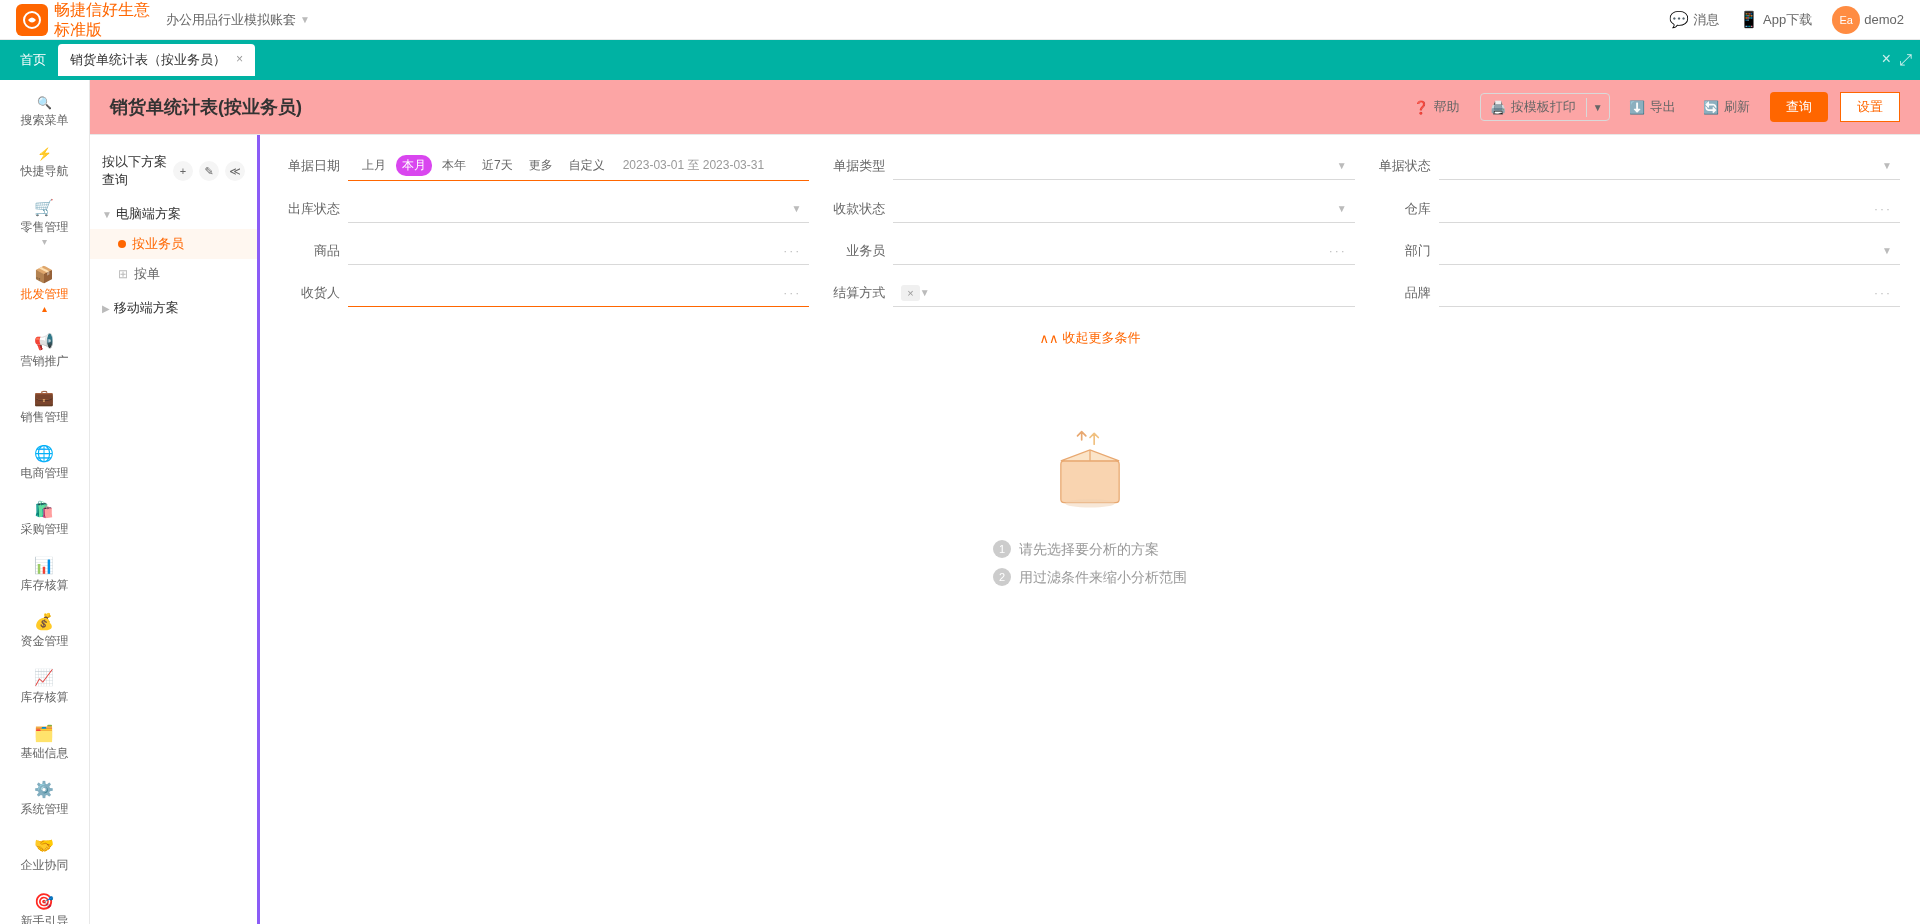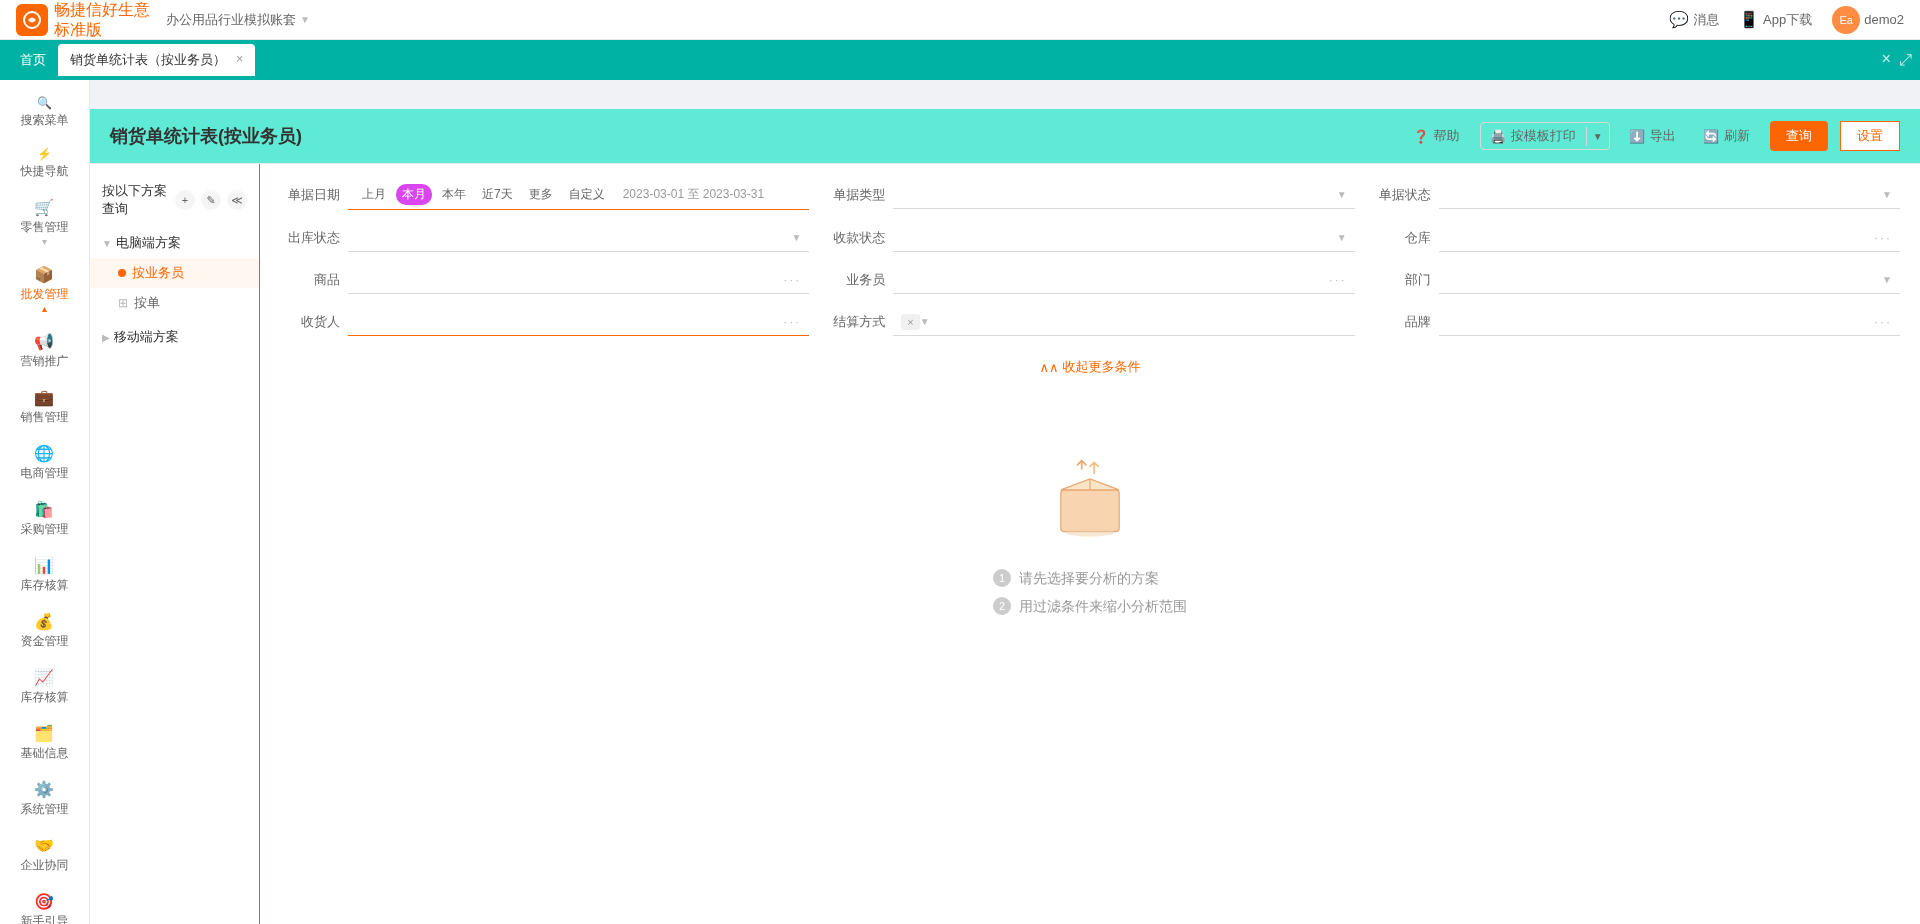--- a/index.html
+++ b/index.html
@@ -31,32 +31,32 @@
     
     .sidebar { width: 90px; background: #fff; border-right: 1px solid #e8e8e8; display: flex; flex-direction: column; align-items: center; padding-top: 8px; overflow-y: auto; }
     .sidebar-item { width: 80px; padding: 8px 4px; text-align: center; cursor: pointer; border-radius: 4px; margin-bottom: 2px; color: #666; font-size: 12px; }
     .sidebar-item.active { color: #ff6600; }
     .sidebar-item-label { margin-top: 2px; }
 
     
     .content { flex: 1; display: flex; flex-direction: column; overflow: hidden; }
 
     
-    .page-header { background: #5eead4; padding: 12px 20px; border-bottom: 1px solid #e8e8e8; display: flex; align-items: center; justify-content: space-between; margin-top: 29px; }
+    .page-header { background: #fca5a5; padding: 12px 20px; border-bottom: 1px solid #e8e8e8; display: flex; align-items: center; justify-content: space-between; }
     .page-title { font-size: 18px; font-weight: bold; color: #333; }
     .page-actions { display: flex; align-items: center; gap: 12px; }
     .page-action-btn { display: flex; align-items: center; gap: 4px; color: #666; font-size: 13px; cursor: pointer; padding: 4px 8px; border-radius: 4px; }
     .btn-primary { background: #ff6600; color: #fff; border: none; padding: 6px 16px; border-radius: 4px; cursor: pointer; font-size: 13px; }
     .btn-settings { background: #fff; color: #ff6600; border: 1px solid #ff6600; padding: 5px 16px; border-radius: 0; cursor: pointer; font-size: 13px; }
 
     
     .content-body { display: flex; flex: 1; overflow: hidden; }
 
     
-    .filter-nav { width: 170px; background: #fff; border-right: 1px solid #8b5cf6; padding: 12px 0; overflow-y: auto; }
+    .filter-nav { width: 170px; background: #fff; border-right: 3px solid #8b5cf6; padding: 12px 0; overflow-y: auto; }
     .filter-nav-header { display: flex; align-items: center; justify-content: space-between; padding: 6px 12px; font-size: 13px; color: #333; }
     .filter-nav-header-label { font-weight: 500; }
     .filter-nav-actions { display: flex; gap: 6px; }
     .fna-btn { width: 20px; height: 20px; border-radius: 50%; background: #f5f5f5; display: flex; align-items: center; justify-content: center; cursor: pointer; color: #666; font-size: 11px; }
     .filter-nav-group { margin-top: 4px; }
     .filter-nav-group-header { display: flex; align-items: center; gap: 4px; padding: 6px 12px; font-size: 13px; color: #333; cursor: pointer; }
     .filter-nav-item { padding: 6px 16px 6px 28px; font-size: 13px; color: #666; cursor: pointer; display: flex; align-items: center; gap: 6px; }
     .filter-nav-item.active { color: #ff6600; background: #fff7f0; }
     .filter-nav-item .item-dot { width: 8px; height: 8px; border-radius: 50%; background: #ff6600; }
 

